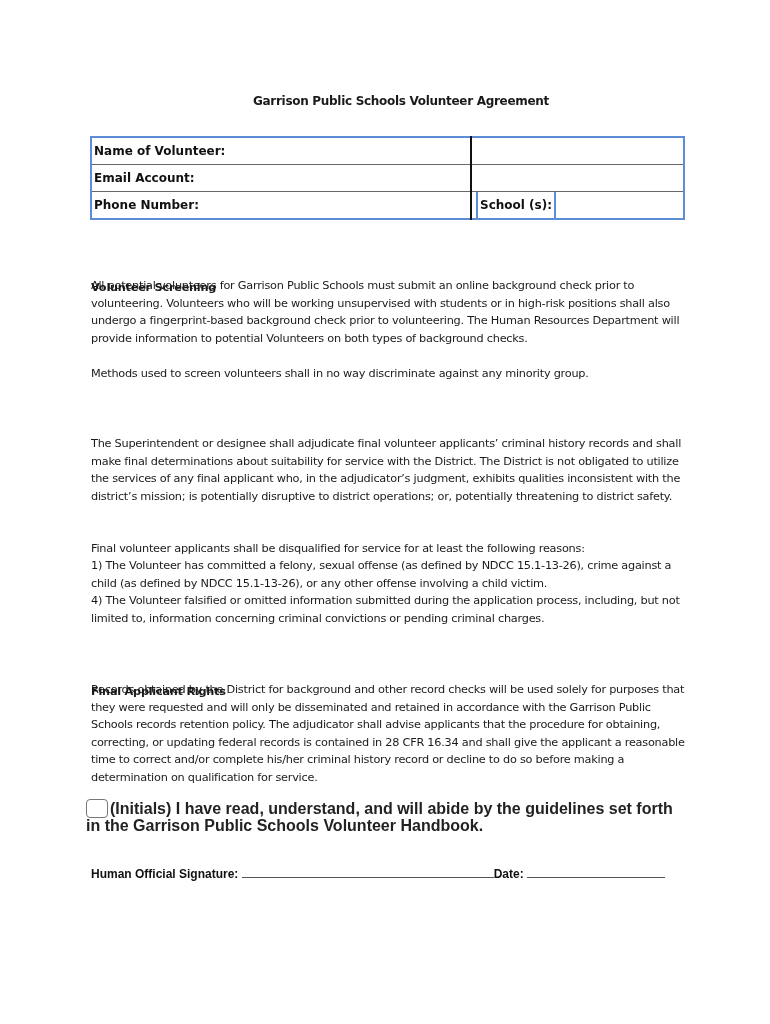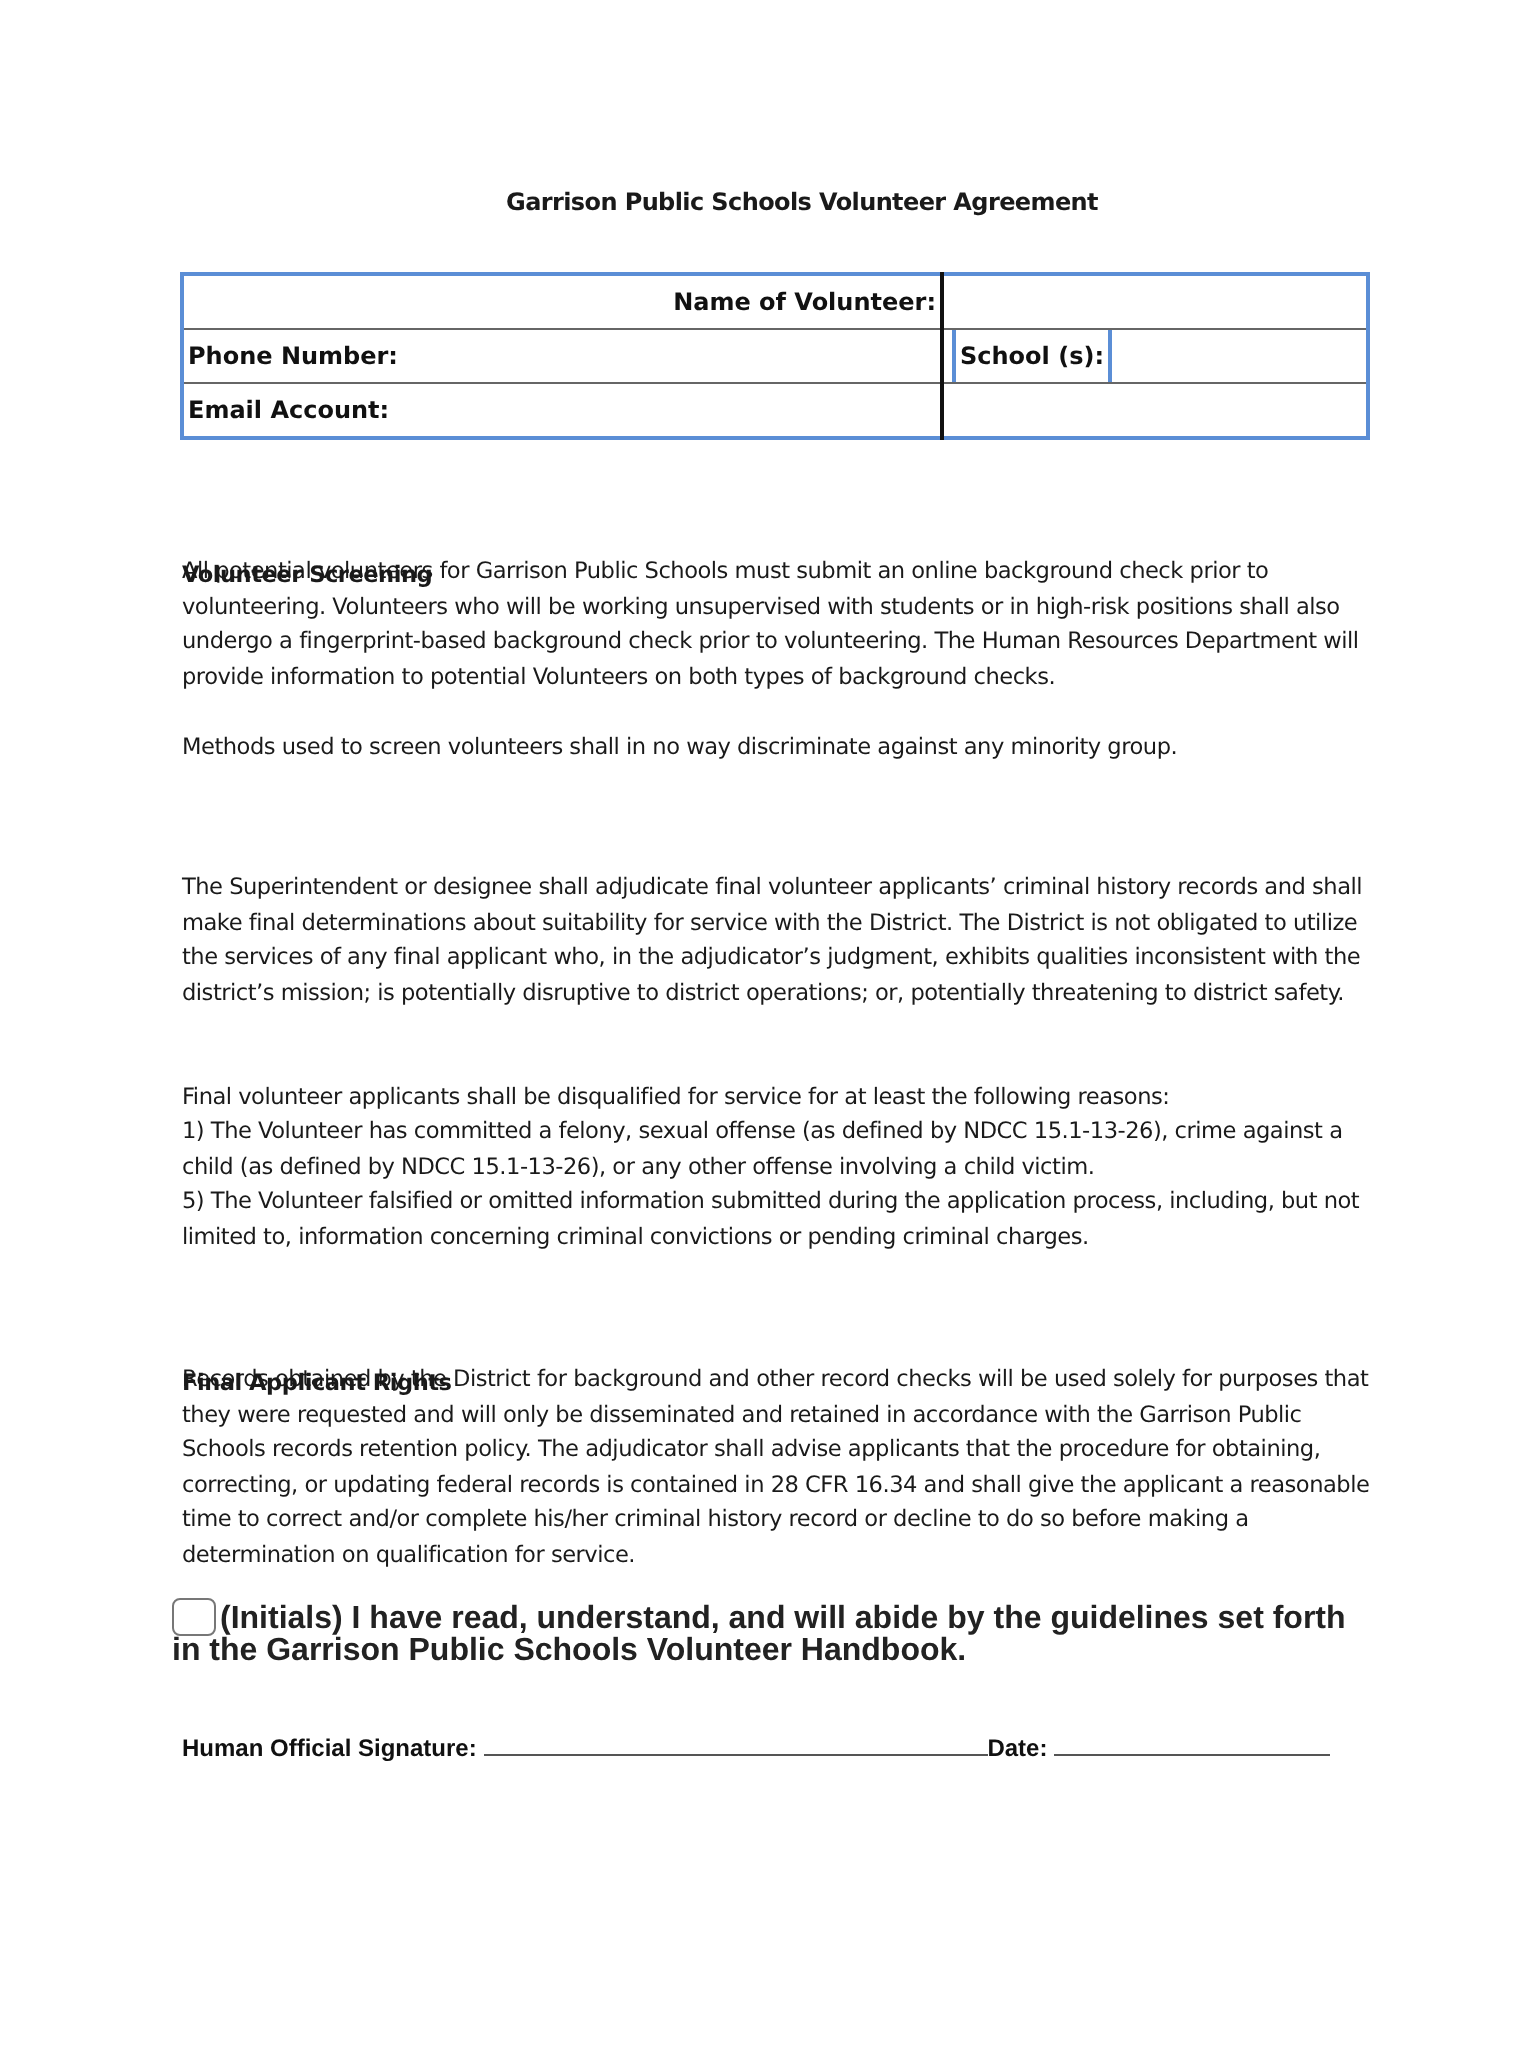--- a/index.html
+++ b/index.html
@@ -13,21 +13,21 @@
     font-family: "DejaVu Sans", sans-serif; font-size: 12px; font-weight: bold; color: #1a1a1a;
     letter-spacing: -0.3px;
     padding-left: 16px;
   }
   table.info {
     position: absolute; left: 90px; top: 136px; width: 595px;
     border-collapse: collapse; border: 2px solid #5b8ed6;
     font-family: "DejaVu Sans", sans-serif; font-size: 12px; font-weight: bold;
   }
   table.info td { height: 26px; padding: 0 2px; border-top: 1px solid #666; vertical-align: middle; }
-  table.info tr:first-child td { border-top: none; text-align: right; }
+  table.info tr:first-child td { border-top: none; }
   table.info td.lbl { width: 374px; border-right: 2px solid #111; }
   table.info td.split { padding: 0; }
   .split-inner { display: flex; height: 26px; align-items: stretch; }
   .school-lbl {
     border-left: 2px solid #5b8ed6; border-right: 2px solid #5b8ed6; padding: 0 2px; margin-left: 4px;
     display: flex; align-items: center;
   }
   .field-box { flex: 1; }
   .sec {
     position: absolute; left: 91px; width: 600px;
@@ -60,48 +60,48 @@
 
   <div class="title">Garrison Public Schools Volunteer Agreement</div>
 
   <table class="info">
     <tbody>
         <tr>
       <td class="lbl">Name of Volunteer:</td>
       <td></td>
     </tr>
     <tr>
+      <td class="lbl">Email Account:</td>
+      <td></td>
+    </tr>
+    <tr>
       <td class="lbl">
         <div style="display:flex;height:26px;align-items:center;">
           <span>Phone Number:</span>
           <span style="flex:1"></span>
         </div>
       </td>
       <td class="split">
         <div class="split-inner">
           <span class="school-lbl">School (s):</span>
           <span class="field-box"></span>
         </div>
       </td>
     </tr>
-    <tr>
-      <td class="lbl">Email Account:</td>
-      <td></td>
-    </tr>
   </tbody>
     </table>
 
   <div class="sec h" style="top:242px;">Volunteer Screening</div>
   <div class="sec" style="top:277px;">All potential volunteers for Garrison Public Schools must submit an online background check prior to volunteering. Volunteers who will be working unsupervised with students or in high-risk positions shall also undergo a fingerprint-based background check prior to volunteering. The Human Resources Department will provide information to potential Volunteers on both types of background checks.</div>
   <div class="sec" style="top:365px;">Methods used to screen volunteers shall in no way discriminate against any minority group.</div>
 
   <div class="sec" style="top:435px;">The Superintendent or designee shall adjudicate final volunteer applicants’ criminal history records and shall make final determinations about suitability for service with the District. The District is not obligated to utilize the services of any final applicant who, in the adjudicator’s judgment, exhibits qualities inconsistent with the district’s mission; is potentially disruptive to district operations; or, potentially threatening to district safety.</div>
   <div class="sec" style="top:540px;">Final volunteer applicants shall be disqualified for service for at least the following reasons:</div>
   <div class="sec" style="top:557px;">1) The Volunteer has committed a felony, sexual offense (as defined by NDCC 15.1-13-26), crime against a child (as defined by NDCC 15.1-13-26), or any other offense involving a child victim.</div>
-  <div class="sec" style="top:592px;">5) The Volunteer falsified or omitted information submitted during the application process, including, but not limited to, information concerning criminal convictions or pending criminal charges.</div>
+  <div class="sec" style="top:592px;">4) The Volunteer falsified or omitted information submitted during the application process, including, but not limited to, information concerning criminal convictions or pending criminal charges.</div>
 
   <div class="sec h" style="top:646px;">Final Applicant Rights</div>
   <div class="sec" style="top:681px;">Records obtained by the District for background and other record checks will be used solely for purposes that they were requested and will only be disseminated and retained in accordance with the Garrison Public Schools records retention policy. The adjudicator shall advise applicants that the procedure for obtaining, correcting, or updating federal records is contained in 28 CFR 16.34 and shall give the applicant a reasonable time to correct and/or complete his/her criminal history record or decline to do so before making a determination on qualification for service.</div>
 
   <div class="initials-row">
     <span class="initials-box"></span><span>(Initials) I have read, understand, and will abide by the guidelines set forth in the Garrison Public Schools Volunteer Handbook.</span>
   </div>
 
   <div class="sig" style="top:866px;">
     <span>Human Official Signature:</span>

